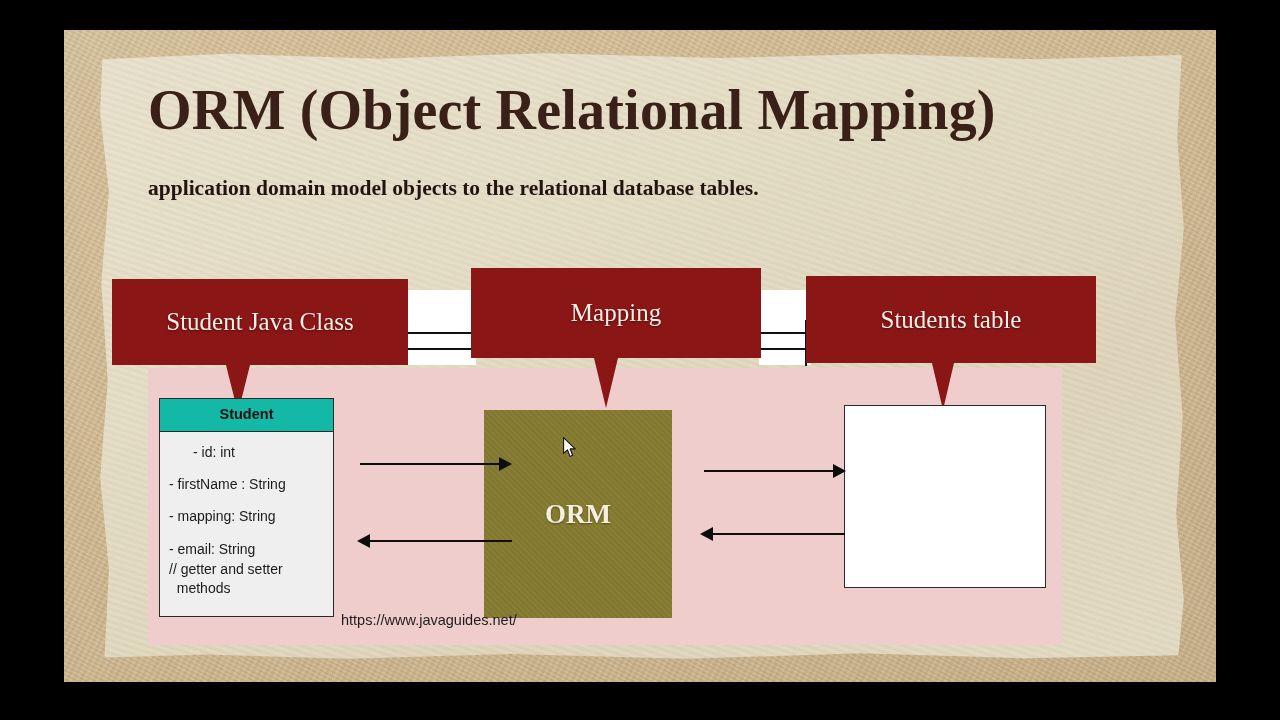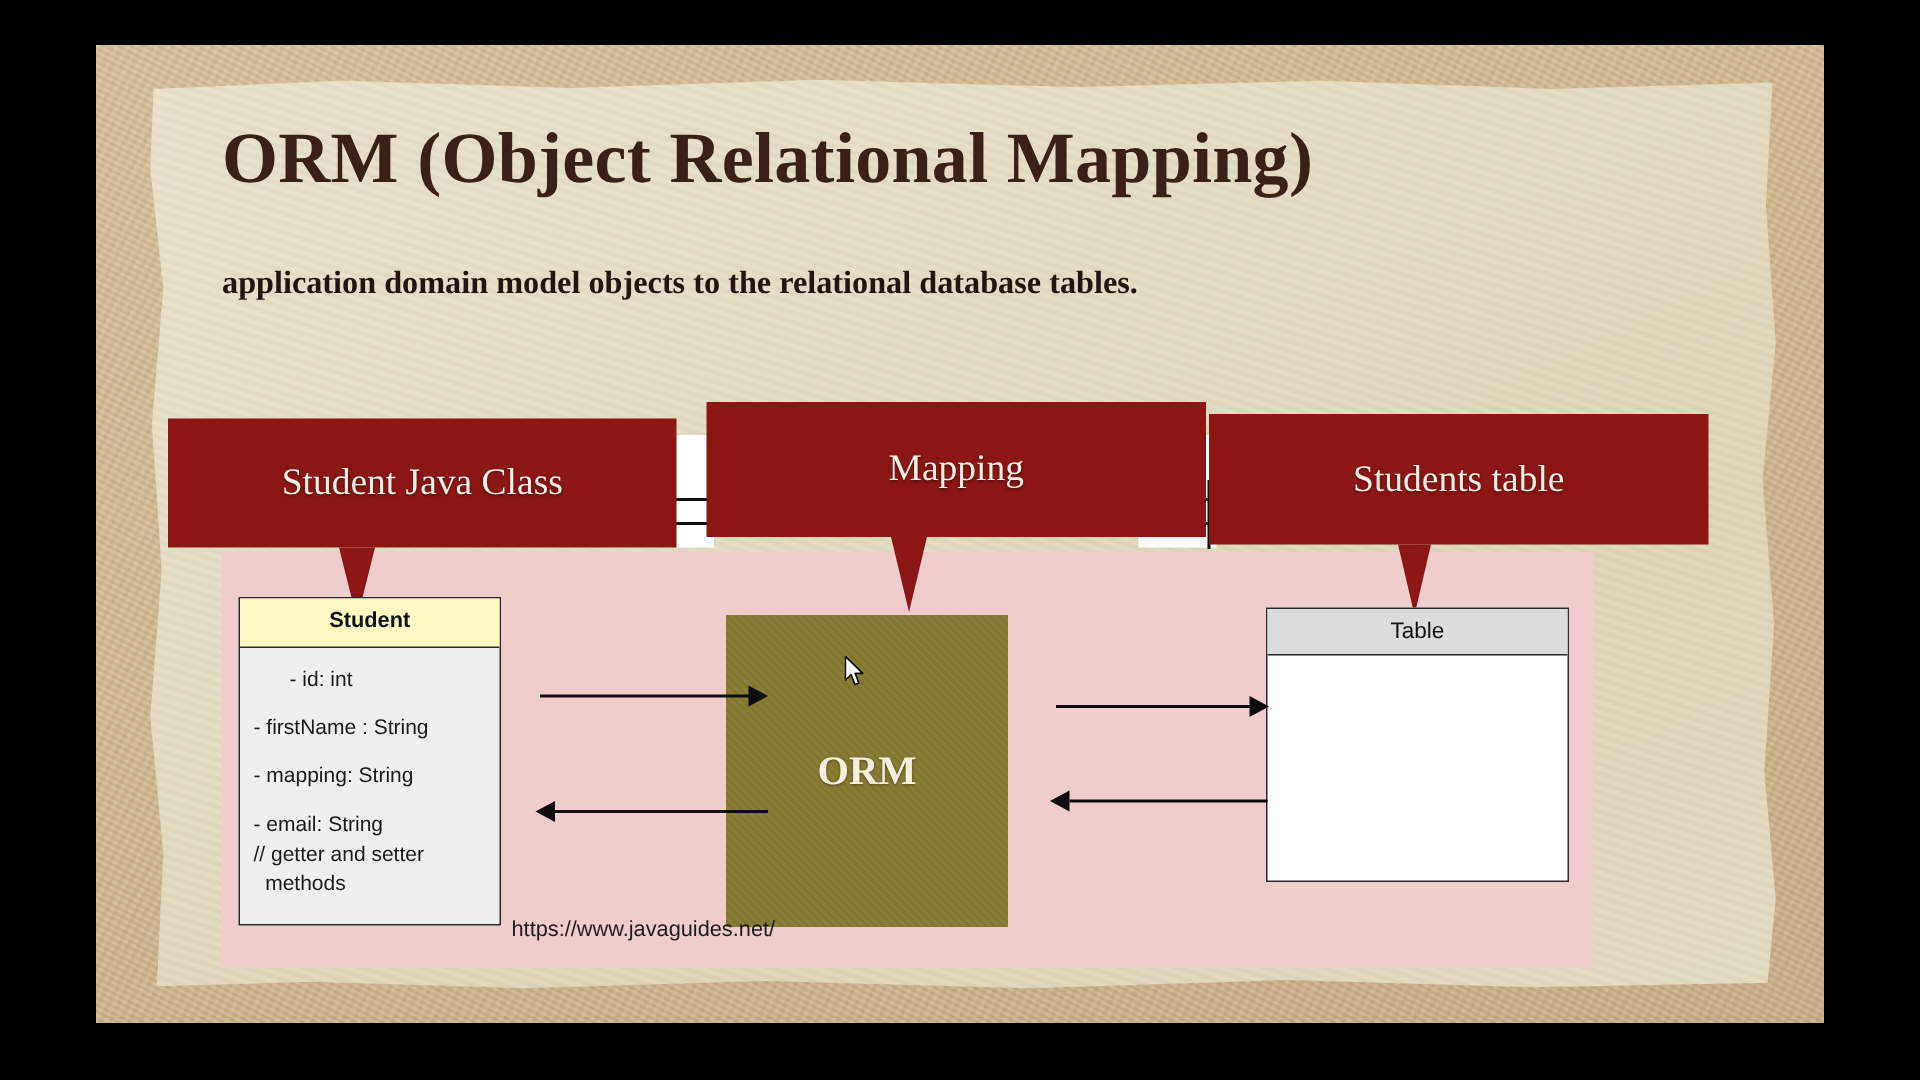--- a/index.html
+++ b/index.html
@@ -27,41 +27,41 @@
       0.4% 1.2%, 12% 0.3%, 26% 1.1%, 41% 0.2%, 57% 1.0%, 72% 0.3%, 86% 1.2%, 99.6% 0.5%,
       99.2% 14%, 99.8% 29%, 99.0% 44%, 99.7% 60%, 99.1% 76%, 99.8% 90%, 99.3% 99.2%,
       85% 99.7%, 70% 98.9%, 54% 99.8%, 38% 99.0%, 23% 99.8%, 10% 99.1%, 0.6% 99.6%,
       1.0% 85%, 0.2% 70%, 0.9% 54%, 0.3% 38%, 1.0% 23%, 0.2% 10%
     );
   }
 
   
   #title{
     position:absolute;left:148px;top:82px;width:980px;
-    font-size:48px;font-weight:bold;color:#3a2118;letter-spacing:.2px;
+    font-size:56px;font-weight:bold;color:#3a2118;letter-spacing:.2px;
     line-height:1.0;white-space:nowrap;
   }
   #subtitle{
     position:absolute;left:148px;top:168px;width:930px;
     font-size:21.5px;font-weight:bold;color:#241410;line-height:1.95;
   }
 
   
   .whitestrip{position:absolute;background:#ffffff;}
   .rule{position:absolute;background:#111;height:2px;}
   .vrule{position:absolute;background:#111;width:2px;}
 
   
   #panel{
     position:absolute;left:148px;top:368px;width:914px;height:277px;
     background:#f0cdcd;
   }
 
   
-  .banner{position:absolute;background:#8a1616;padding-left:43px;}
+  .banner{position:absolute;background:#8a1616;}
   .banner .btxt{
     position:absolute;left:0;right:0;top:50%;transform:translateY(-50%);
     text-align:center;color:#f7efe6;font-size:25px;
     text-shadow:0 1px 2px rgba(0,0,0,.45);
   }
   .tail{position:absolute;width:0;height:0;border-style:solid;border-color:#8a1616 transparent transparent transparent;}
 
   
   .umlbox{position:absolute;border:1.6px solid #2a2a2a;box-sizing:border-box;
           font-family:"Liberation Sans",sans-serif;}
@@ -132,37 +132,36 @@
     <div class="btxt">Mapping</div>
   </div>
   <div class="tail" style="left:594px;top:358px;border-width:50px 12px 0 12px;"></div>
 
   <div class="banner" style="left:806px;top:276px;width:290px;height:87px;">
     <div class="btxt">Students table</div>
   </div>
   <div class="tail" style="left:932px;top:363px;border-width:47px 11px 0 11px;"></div>
 
   <div class="umlbox" style="left:159px;top:398px;width:175px;height:219px;background:#efefef;">
-    <div class="umlhead" style="height:33px;line-height:31px;background:#fef9c3;">Student</div>
+    <div class="umlhead" style="height:33px;line-height:31px;background:#14b8a6;">Student</div>
     <div class="umlbody" style="padding:12px 0 0 9px;">
       <div class="umlrow" style="margin-bottom:16px;margin-left:24px;">- id: int</div>
       <div class="umlrow" style="margin-bottom:16px;">- firstName : String</div>
       <div class="umlrow" style="margin-bottom:17px;">- mapping: String</div>
       <div class="umlrow" style="margin-bottom:3px;">- email: String</div>
       <div class="umlrow" style="line-height:1.35;">// getter and setter
   methods</div>
     </div>
   </div>
 
   <div id="ormbox">
     <div id="ormlabel">ORM</div>
   </div>
 
   <div class="umlbox" style="left:844px;top:405px;width:202px;height:183px;background:#ffffff;">
-    <div class="umlhead" style="height:31px;line-height:29px;background:#dcdcdc;font-weight:normal;font-size:15px;">Table</div>
   </div>
 
   <div class="arrowline" style="left:360px;top:463px;width:144px;"></div>
   <div class="arrowhead ah-right" style="left:499px;top:457px;"></div>
 
   <div class="arrowline" style="left:370px;top:540px;width:142px;"></div>
   <div class="arrowhead ah-left" style="left:357px;top:534px;"></div>
 
   <div class="arrowline" style="left:704px;top:470px;width:133px;"></div>
   <div class="arrowhead ah-right" style="left:833px;top:464px;"></div>

